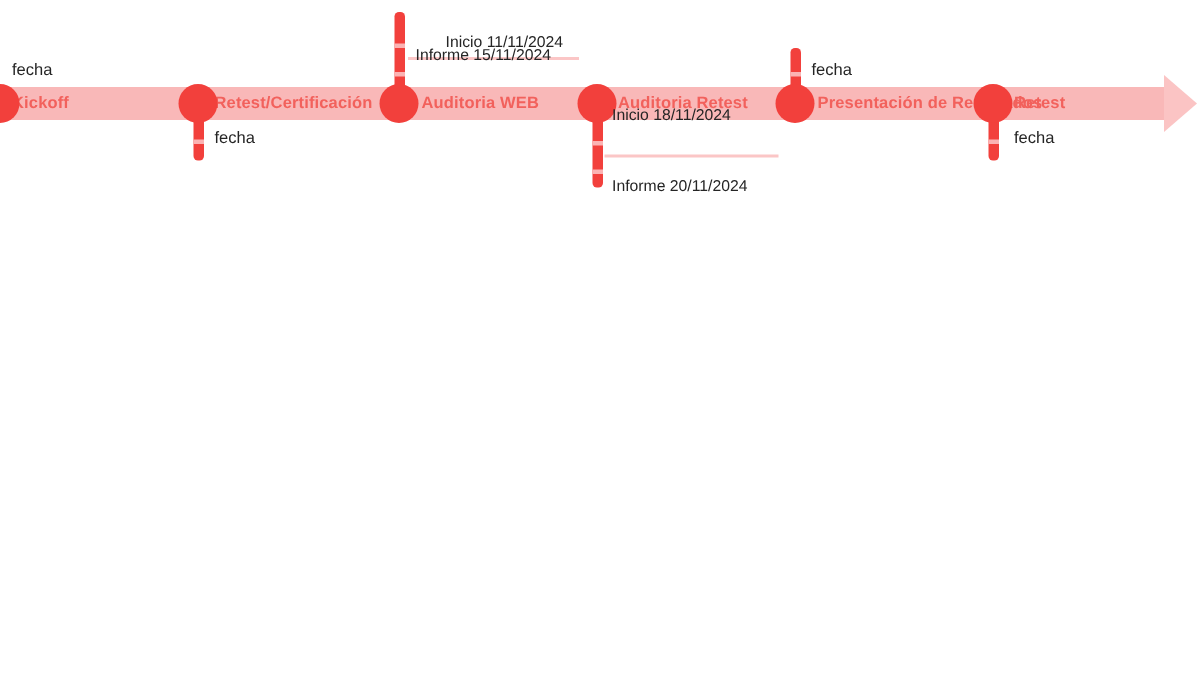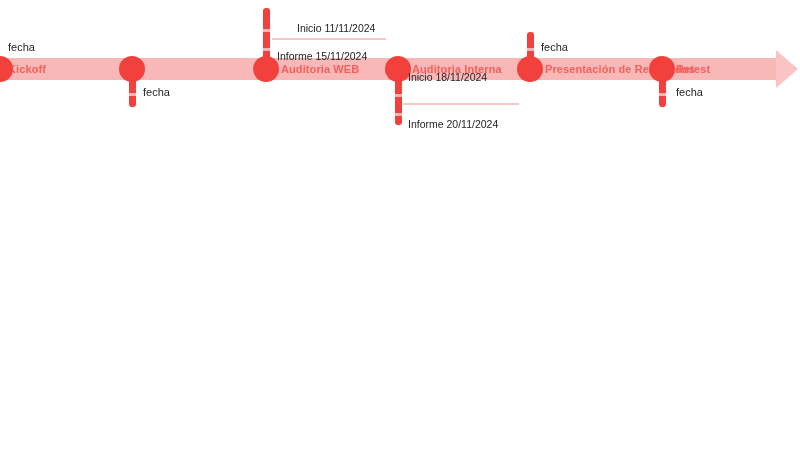--- a/index.html
+++ b/index.html
@@ -102,22 +102,23 @@
 </style>
 </head>
 <body>
 
 <div id="timeline-canvas">
 
   <div class="timeline-bar"></div>
   <div class="timeline-arrow"></div>
 
   <div class="milestone-label" style="left:8px">Kickoff</div>
+  <div class="milestone-label" style="left:143px">Retest/Certificación</div>
   <div class="milestone-label" style="left:281px">Auditoria WEB</div>
-  <div class="milestone-label" style="left:412px">Auditoria Interna</div>
+  <div class="milestone-label" style="left:412px">Auditoria Retest</div>
   <div class="milestone-label" style="left:545px">Presentación de Resultados</div>
   <div class="milestone-label" style="left:676px">Retest</div>
 
   <div class="node-stem" style="left:129px; top:69px;  height:38px;"></div>
   <div class="node-stem" style="left:263px; top:8px;   height:61px;"></div>
   <div class="node-stem" style="left:395px; top:69px;  height:56px;"></div>
   <div class="node-stem" style="left:527px; top:32px;  height:37px;"></div>
   <div class="node-stem" style="left:659px; top:69px;  height:38px;"></div>
 
   <div class="stem-pip" style="left:263px; top:29px;"></div>
@@ -134,19 +135,19 @@
   <div class="node-dot" style="left:385px"></div>
   <div class="node-dot" style="left:517px"></div>
   <div class="node-dot" style="left:649px"></div>
 
   <div class="annotation-rule" style="left:272px; top:38px; width:114px;"></div>
   <div class="annotation-rule" style="left:403px; top:103px; width:116px;"></div>
 
   <div class="annotation plain" style="left:8px;   top:41px;">fecha</div>
   <div class="annotation plain" style="left:143px; top:86px;">fecha</div>
   <div class="annotation" style="left:277px; top:22px;margin-left:20px;">Inicio 11/11/2024</div>
-  <div class="annotation" style="left:277px; top:50px;">Informe 15/11/2024</div>
+  <div class="annotation" style="left:277px; top:31px;">Informe 15/11/2024</div>
   <div class="annotation" style="left:408px; top:71px;">Inicio 18/11/2024</div>
   <div class="annotation" style="left:408px; top:118px;">Informe 20/11/2024</div>
   <div class="annotation plain" style="left:541px; top:41px;">fecha</div>
   <div class="annotation plain" style="left:676px; top:86px;">fecha</div>
 
 </div>
 
 </body></html>

